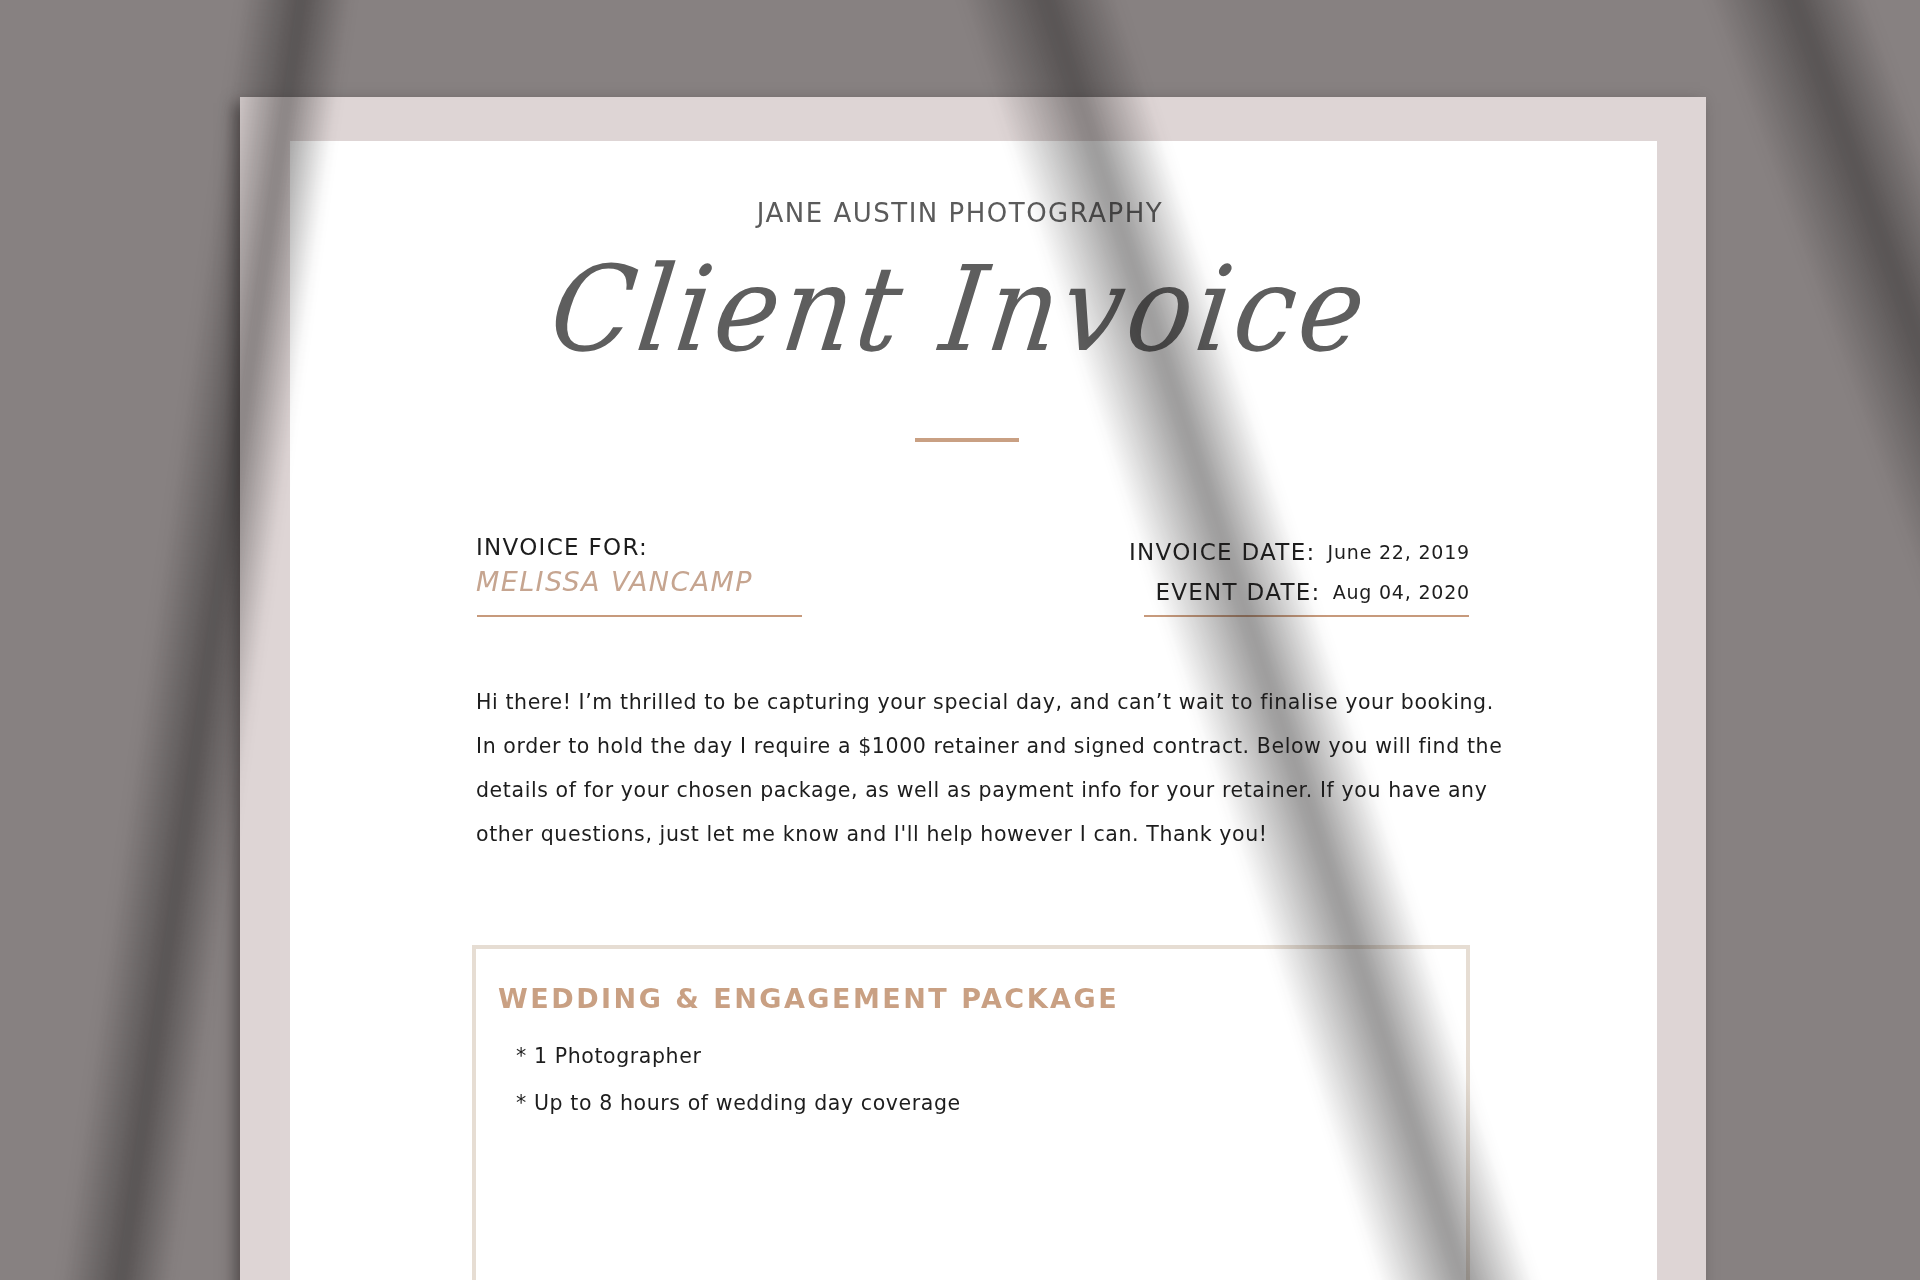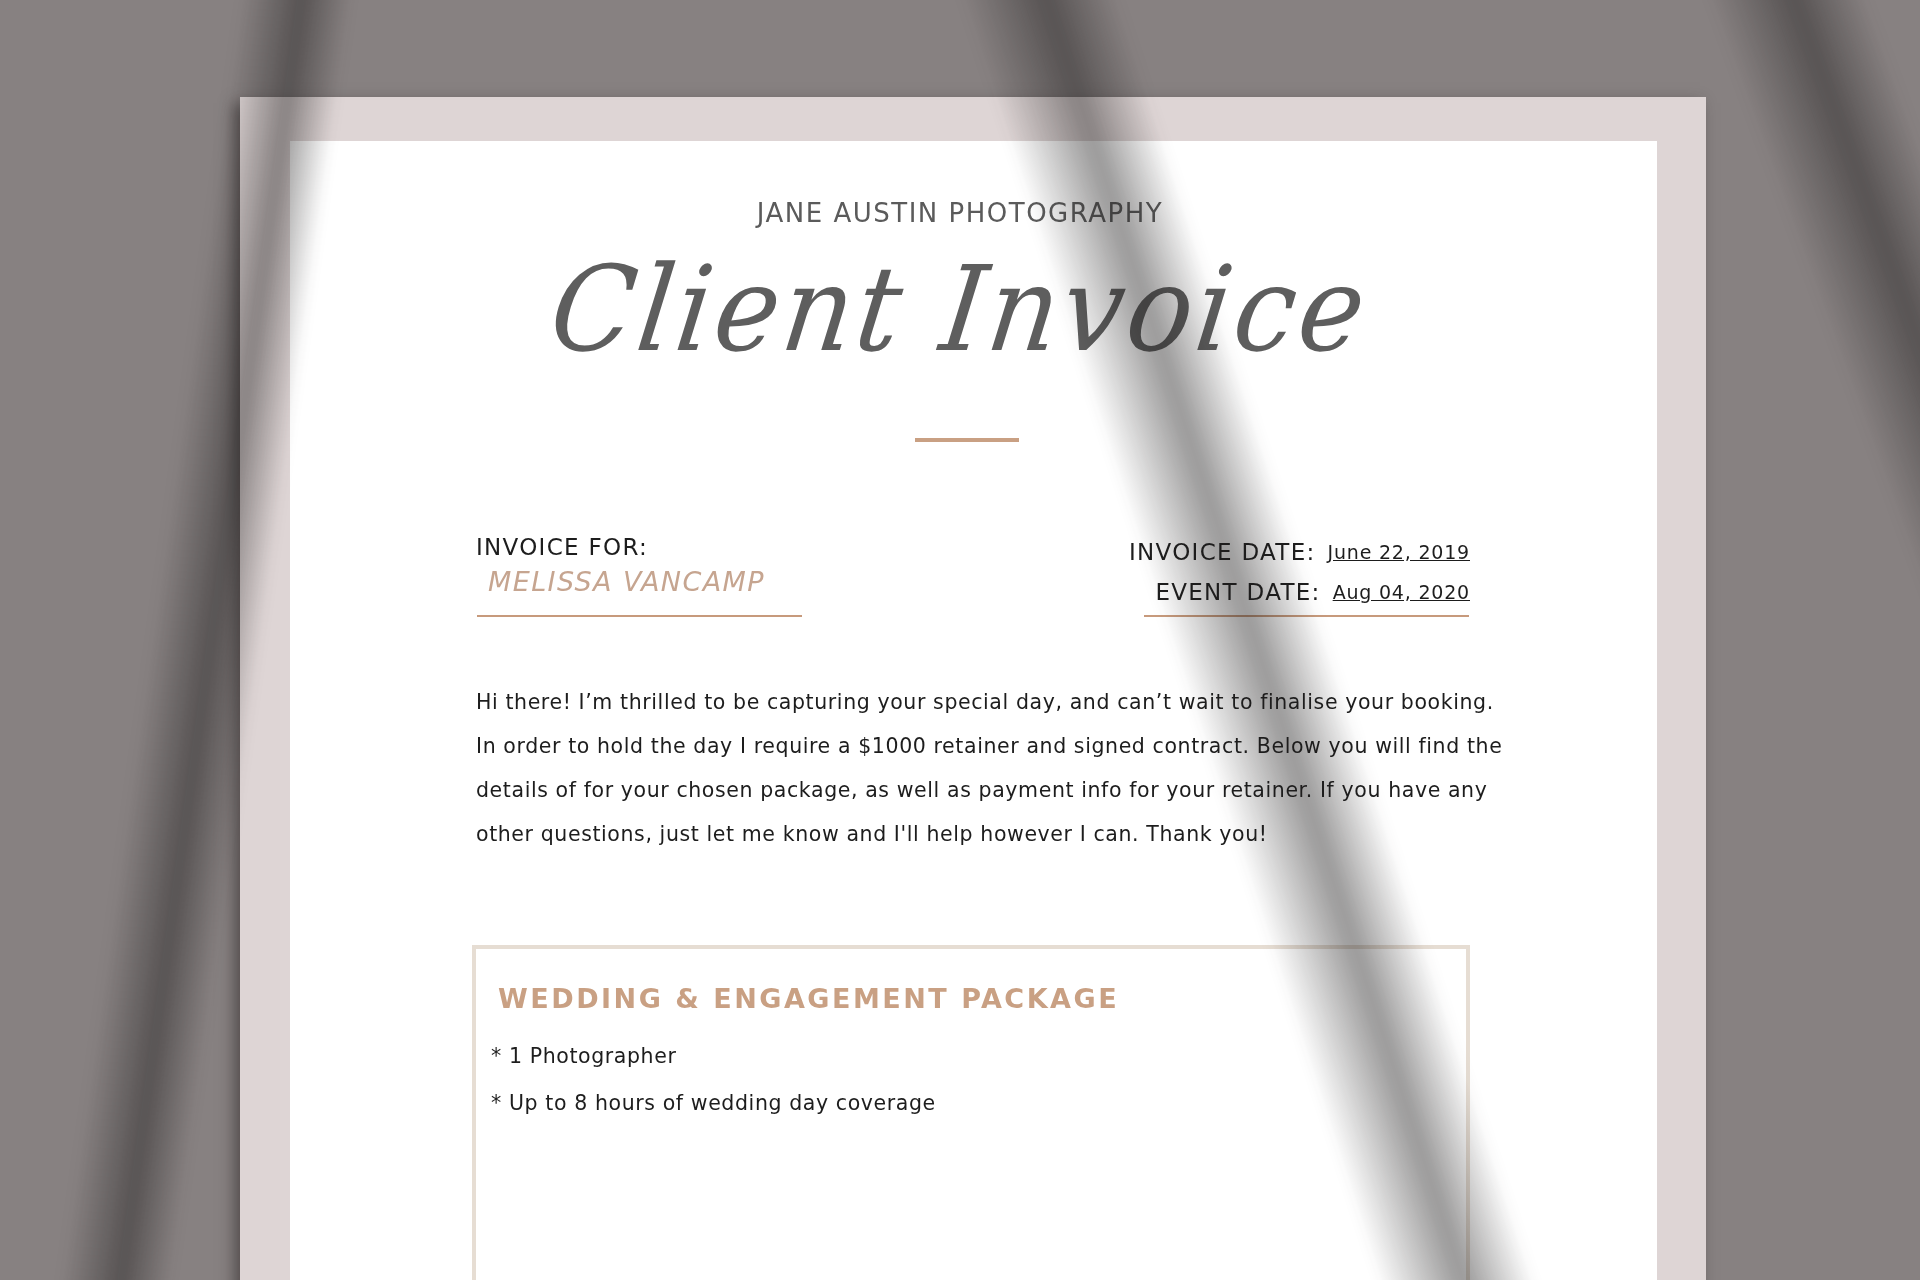--- a/index.html
+++ b/index.html
@@ -26,44 +26,44 @@
     position:absolute; left:0; right:0; top:240px; text-align:center;
     font-family:"DejaVu Serif", serif; font-style:italic; font-size:118px;
     color:#5e5e5e; letter-spacing:4px; transform:scaleX(0.92) skewX(-8deg);
   }
   .title-rule { position:absolute; left:915px; top:438px; width:104px; height:4px; background:#c9a083; }
   .label {
     font-family:"DejaVu Sans", sans-serif; font-size:23px; letter-spacing:1.3px; color:#1d1d1d;
   }
   .inv-for-label { position:absolute; left:476px; top:534px; }
   .client-name {
-    position:absolute; left:488px; top:566px;
+    position:absolute; left:476px; top:566px;
     font-family:"DejaVu Sans", sans-serif; font-style:italic; font-size:27px;
     letter-spacing:1.4px; color:#c6a590;
   }
   .rule-left { position:absolute; left:477px; top:615px; width:325px; height:2px; background:#c79a7c; }
   .dates { position:absolute; left:1100px; top:532px; width:370px; }
   .date-row { display:flex; justify-content:flex-end; gap:12px; height:40px; align-items:center; }
-  .date-val { font-family:"DejaVu Sans", sans-serif; font-size:19px; letter-spacing:0.8px; color:#1d1d1d;text-decoration:underline; }
+  .date-val { font-family:"DejaVu Sans", sans-serif; font-size:19px; letter-spacing:0.8px; color:#1d1d1d; }
   .rule-right { position:absolute; left:1144px; top:615px; width:325px; height:2px; background:#c79a7c; }
   .intro {
     position:absolute; left:476px; top:680px; width:1040px;
     font-family:"DejaVu Sans", sans-serif; font-size:20.5px; line-height:44px;
     letter-spacing:0.6px; color:#1d1d1d;
   }
   .pkg {
     position:absolute; left:472px; top:945px; width:998px; height:340px;
     border:4px solid #e6ddd3; box-sizing:border-box;
   }
   .pkg-title {
     position:absolute; left:22px; top:34px;
     font-family:"DejaVu Sans", sans-serif; font-size:27px; letter-spacing:2.5px;
     color:#c9a083; font-weight:bold;
   }
-  .pkg-list { position:absolute; left:15px; top:84px; margin:0; padding:0; list-style:none; }
+  .pkg-list { position:absolute; left:40px; top:84px; margin:0; padding:0; list-style:none; }
   .pkg-list li {
     font-family:"DejaVu Sans", sans-serif; font-size:20.5px; letter-spacing:0.6px;
     color:#1d1d1d; height:47.3px; line-height:47.3px;
   }
   .shadow {
     position:absolute; top:-200px; height:1700px; pointer-events:none;
     background:linear-gradient(90deg, rgba(0,0,0,0) 0%, rgba(30,28,28,0.38) 45%, rgba(30,28,28,0.45) 55%, rgba(0,0,0,0) 100%);
     filter:blur(6px);
   }
 </style>

